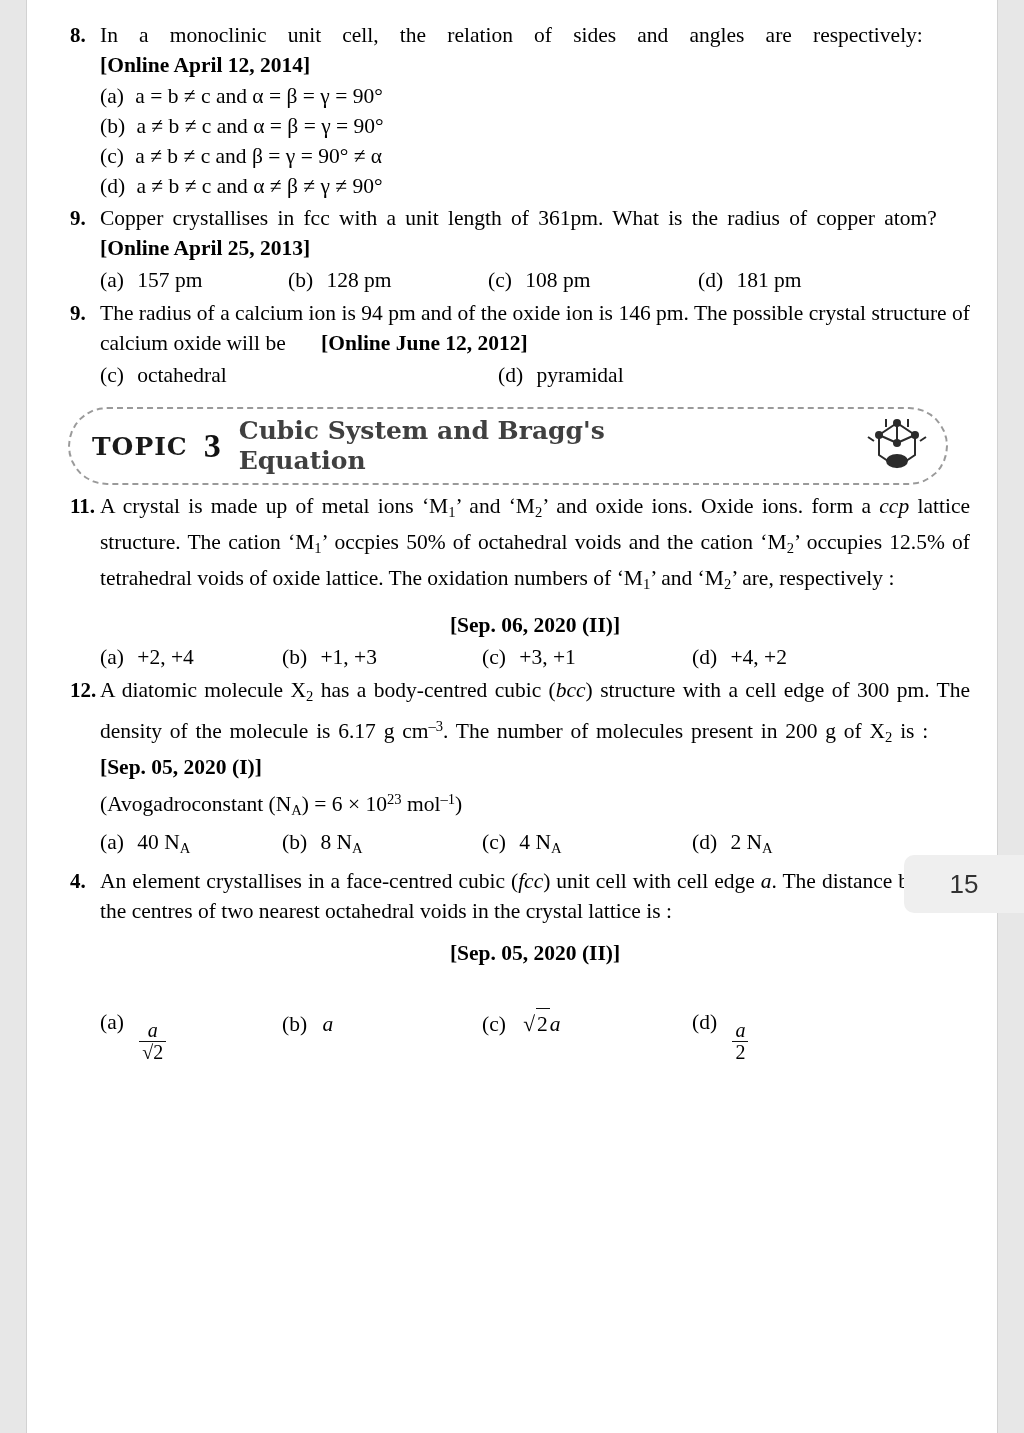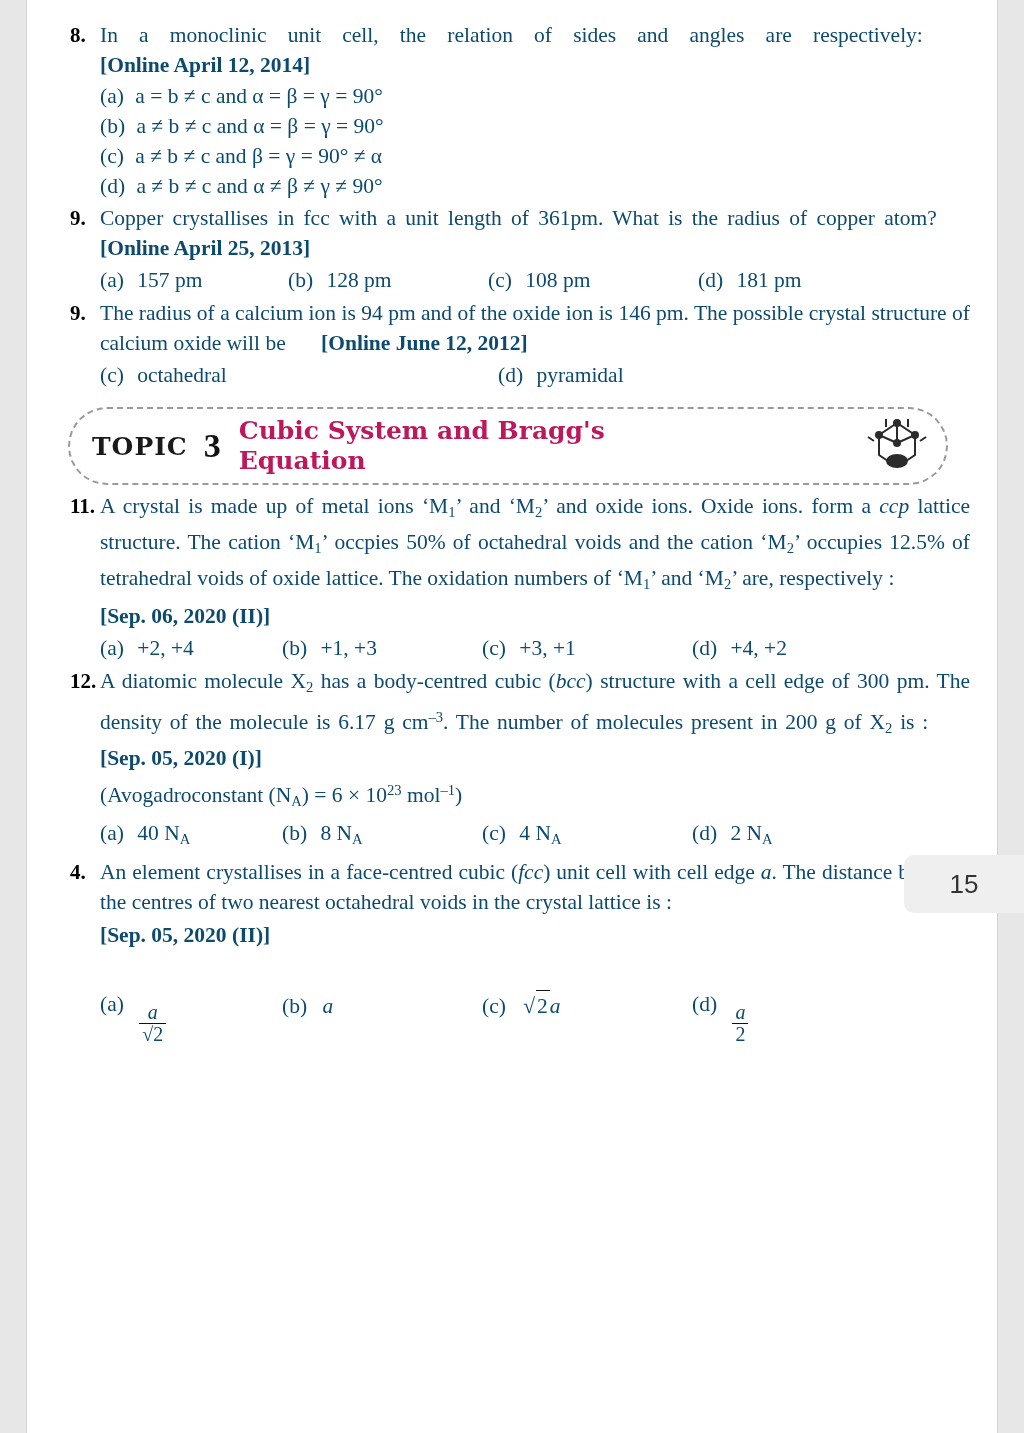--- a/index.html
+++ b/index.html
@@ -52,34 +52,34 @@
     font-size: 21px;
     line-height: 30px;
     text-align: left;
     padding-left: 16px;
     box-sizing: border-box;
   }
   .qbody {
     flex: 1 1 auto;
     font-size: 21.5px;
     line-height: 30px;
-    color: #0c4a6e;
+    color: #000000;
   }
   .stem {
     text-align: justify;
   }
   .src {
     font-weight: bold;
     white-space: nowrap;
   }
   .src-right {
     display: block;
-    text-align: left;
-    font-weight: bold;
-    margin-top: 3px;
+    text-align: center;
+    font-weight: bold;
+    margin-top: 12px;
   }
   .opts-col {
     margin-top: 1px;
   }
   .opt-line {
     line-height: 30px;
   }
   .opts-2 {
     display: flex;
     margin-top: 2px;
@@ -131,21 +131,21 @@
     font-weight: bold;
     margin-left: 16px;
     color: #111;
   }
   .topic-title {
     font-family: "DejaVu Serif", serif;
     font-weight: bold;
     font-size: 25px;
     line-height: 30px;
     margin-left: 18px;
-    color: #be185d;
+    color: #404040;
   }
   .topic-badge {
     position: absolute;
     right: 18px;
     top: 8px;
     width: 62px;
     height: 58px;
   }
   
   .pagenum {

